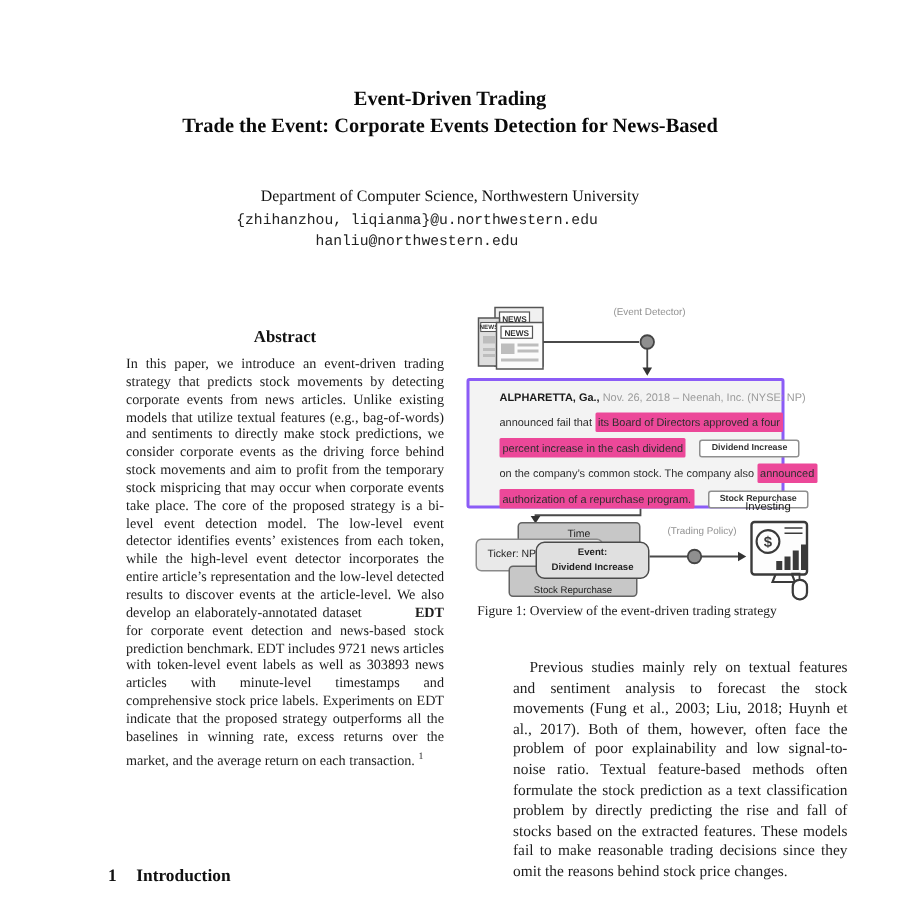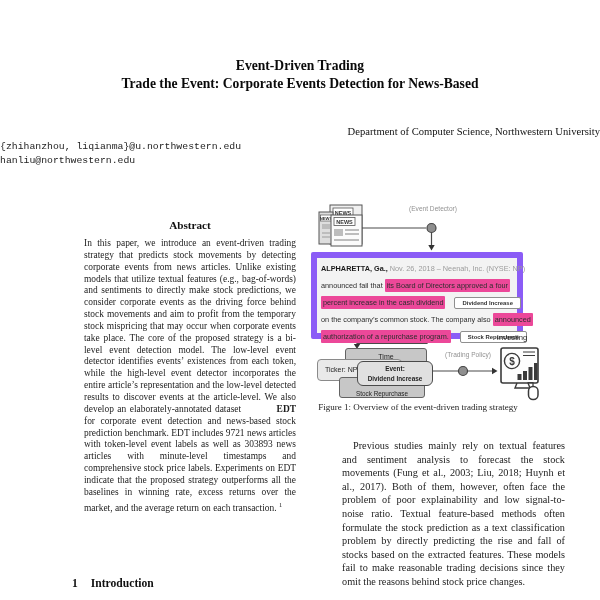--- a/index.html
+++ b/index.html
@@ -4,22 +4,22 @@
 <style>
   html,body{margin:0;padding:0;background:#ffffff;}
   .page{position:relative;width:600px;height:600px;background:#ffffff;overflow:hidden;
         font-family:"Liberation Serif",serif;color:#111;}
   
   .title{position:absolute;top:57px;left:0;width:600px;text-align:center;
          font-weight:bold;font-size:13.6px;line-height:17.5px;color:#0a0a0a;}
   .authors{position:absolute;top:111px;left:0;width:600px;text-align:center;
            font-weight:bold;font-size:11px;}
   .authors span{margin:0 12px;}
-  .affiliation{position:absolute;top:126px;left:0;width:600px;text-align:right;font-size:10.6px;}
-  .email{position:absolute;left:0;width:556px;
+  .affiliation{position:absolute;top:126px;left:0;width:600px;text-align:center;font-size:10.6px;}
+  .email{position:absolute;left:0;width:556px;text-align:center;
          font-family:"Liberation Mono","DejaVu Sans Mono",monospace;font-size:9.8px;color:#222;}
   .email.e1{top:141px;}
   .email.e2{top:155px;}
   
   .abs-head{position:absolute;left:72px;top:219px;width:236px;text-align:center;
             font-weight:bold;font-size:11.2px;}
   .abs-body{position:absolute;left:84px;top:238px;width:212px;
             font-size:9.45px;line-height:11.85px;text-align:justify;color:#1c1c1c;}
   .abs-body .edt{font-weight:bold;margin-left:32px;}
   .abs-body sup{font-size:6.5px;}
@@ -33,22 +33,22 @@
   
   .figure{position:absolute;left:305px;top:202px;width:240px;height:200px;
           font-family:"Liberation Sans",sans-serif;}
   .figure svg{position:absolute;left:0;top:0;z-index:0;}
   .lbl-gray{position:absolute;color:#929292;font-size:6.6px;text-align:center;z-index:5;}
   .detector-lbl{left:94px;top:3px;width:68px;}
   .policy-lbl{left:128px;top:149px;width:70px;}
   .investing-lbl{position:absolute;left:186px;top:131px;width:42px;text-align:center;
                  color:#1f1f1f;font-size:7.6px;z-index:5;}
   .article-box{position:absolute;left:6px;top:50px;width:212px;height:87px;box-sizing:border-box;
-               background:#f3f3f3;border:6px solid #8b5cf6;border-radius:2px;z-index:1;
-               font-size:7.3px;color:#2e2e2e;padding:2px 0 0 4px;}
+               background:#f3f3f3;border:2px solid #8b5cf6;border-radius:2px;z-index:1;
+               font-size:7.3px;color:#2e2e2e;padding:2px 0 0 20px;}
   .article-box .row{height:17px;line-height:17px;white-space:nowrap;}
   .article-box .bold-loc{font-weight:bold;color:#1a1a1a;}
   .article-box .meta{color:#9b9b9b;}
   .hl{background:#ec4899;padding:2px 2px;border-radius:1px;}
   .event-tag{display:inline-block;background:#ffffff;border:1px solid #8f8f8f;border-radius:2px;
              font-size:5.9px;font-weight:bold;color:#333;padding:0 7px;height:10px;line-height:10px;
              vertical-align:middle;margin-left:9px;}
   .node-box{position:absolute;box-sizing:border-box;text-align:center;color:#1f1f1f;}
   .time-box{left:40px;top:146px;width:82px;height:17px;background:#c7c7c7;border:1px solid #636363;
             border-radius:3px;font-size:7px;line-height:15px;z-index:1;}

